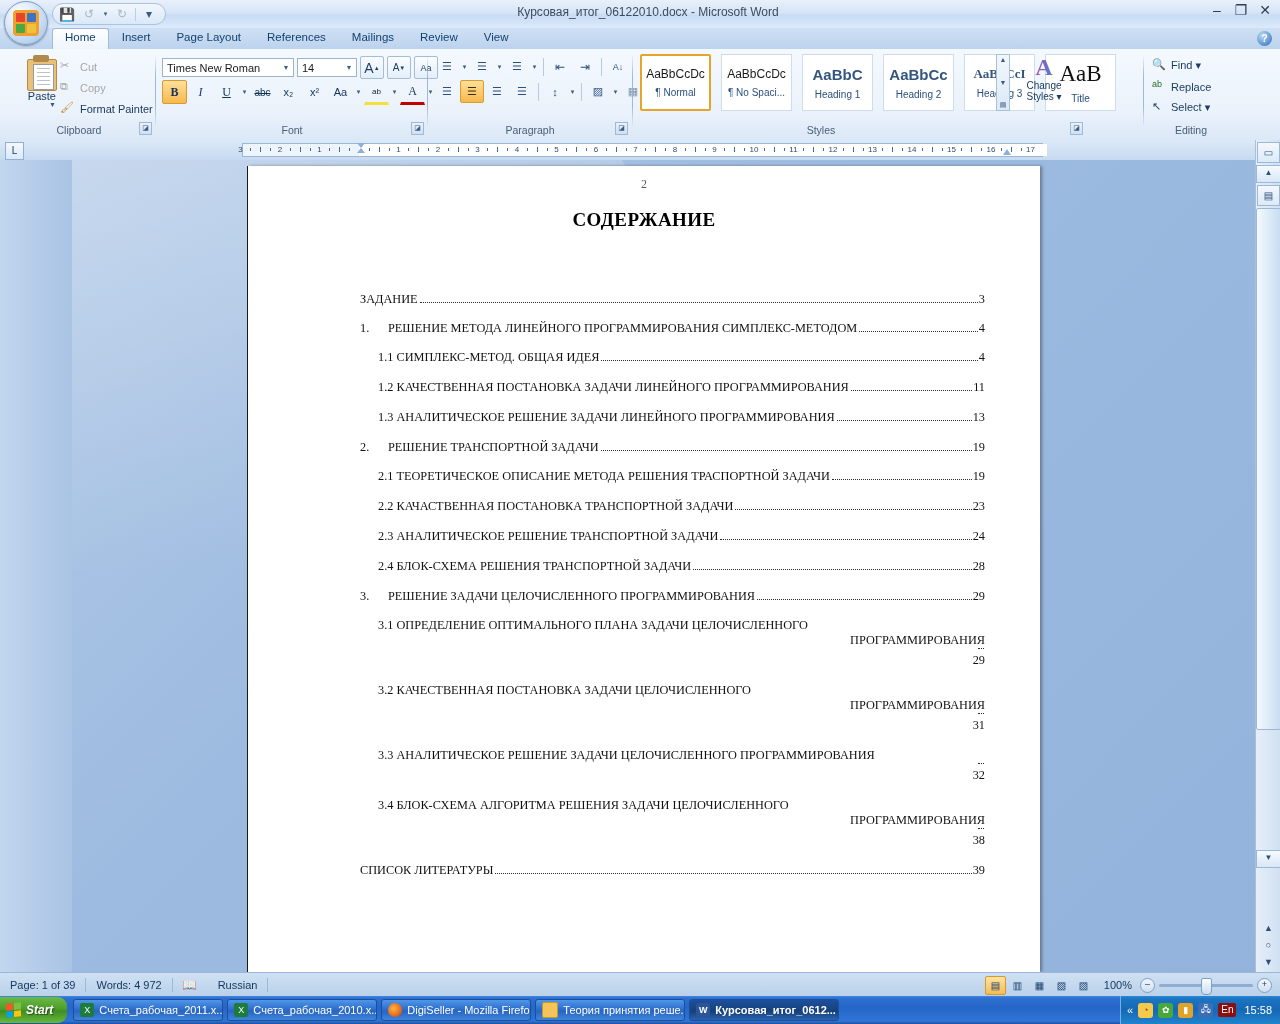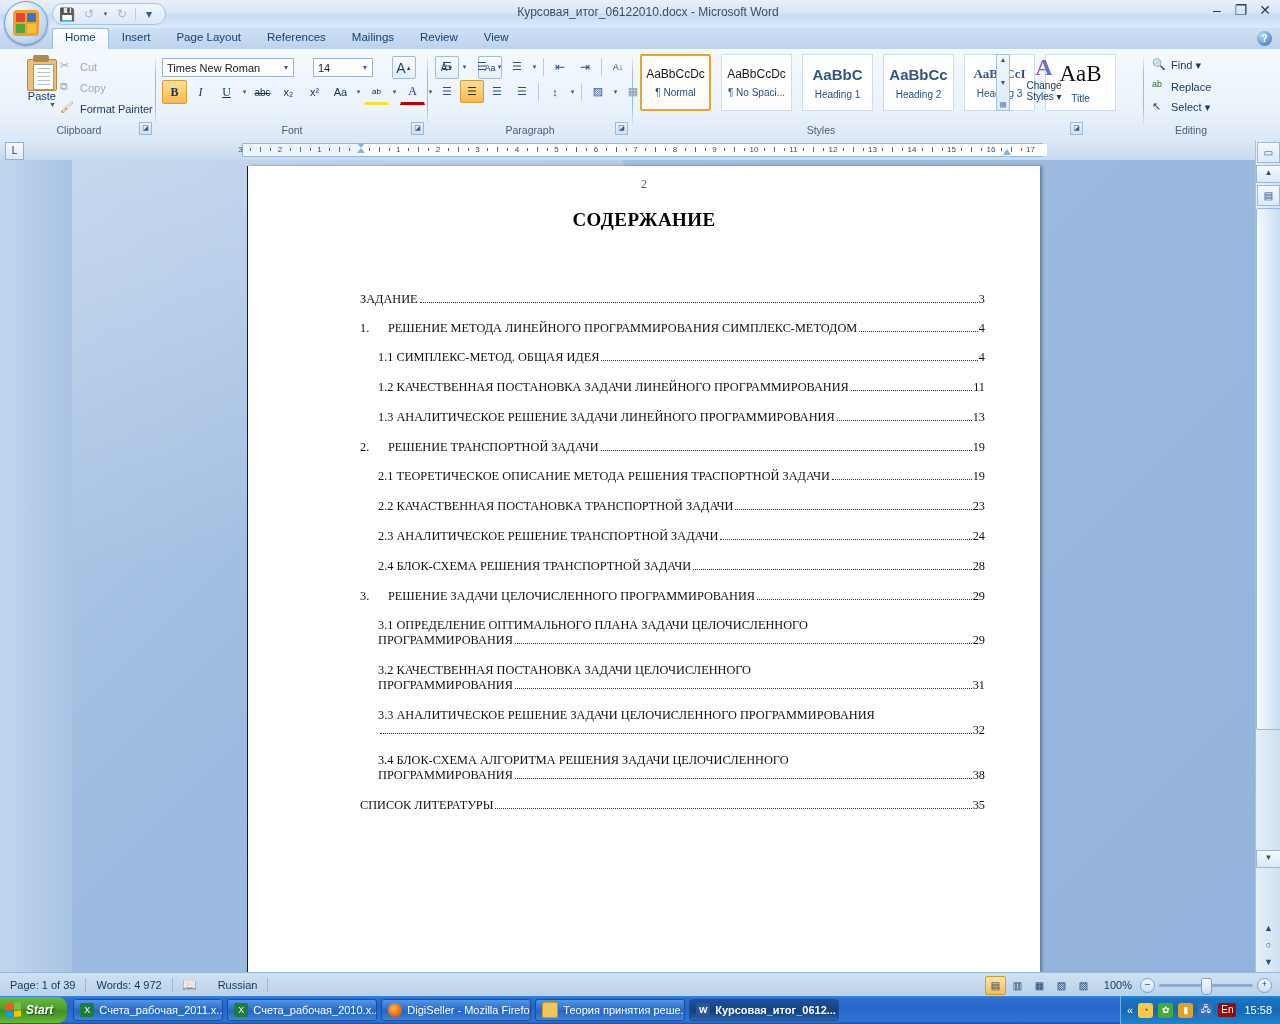--- a/index.html
+++ b/index.html
@@ -102,21 +102,21 @@
   .pasteicon .sheet{position:absolute;left:7px;top:9px;width:19px;height:24px;background:#fff;border:1px solid #9a9a9a;}
   .pasteicon .sheet i{display:block;height:1px;background:#b9c3cf;margin:3px 3px 0 3px;}
   .pastelbl{font-size:11px;color:#1d3c61;margin-top:1px;}
   .pastearrow{font-size:7px;color:#3a5a80;line-height:6px;}
   .cbitem{position:absolute;left:56px;display:flex;align-items:center;gap:5px;font-size:11px;color:#a7a7a7;cursor:default;}
   .cbitem.on{color:#1d3c61;}
   .cbico{width:15px;height:15px;display:inline-block;position:relative;}
 
   
   #g-font{left:158px;width:268px;}
-  .fontrow1{position:absolute;left:4px;top:5px;display:flex;align-items:center;gap:19px;}
+  .fontrow1{position:absolute;left:4px;top:5px;display:flex;align-items:center;gap:3px;}
   .combo{
     height:19px;background:#fff;border:1px solid #9fb3cb;
     display:flex;align-items:center;font-size:11px;color:#1a1a1a;padding-left:4px;box-sizing:border-box;
   }
   .combo .arrow{margin-left:auto;width:14px;text-align:center;font-size:7px;color:#42618a;}
   .fontname{width:132px;}
   .fontsize{width:60px;}
   .sqbtn{width:22px;height:21px;border:1px solid transparent;display:flex;align-items:center;justify-content:center;
      font-size:12px;color:#1f3f66;cursor:default;}
   .sqbtn.bordered{border:1px solid #a5bcd6;background:linear-gradient(to bottom,#fbfdff,#e4eefa);border-radius:2px;}
@@ -206,21 +206,21 @@
     display:flex;align-items:flex-end;
     font-family:"Liberation Serif",serif;font-size:12.3px;color:#111;
     margin-bottom:15px;line-height:15px;white-space:nowrap;
   }
   .tocrow .num{width:28px;flex:none;}
   .tocrow .txt{flex:none;}
   .tocrow .dots{flex:1;border-bottom:1.6px dotted #2a2a2a;margin:0 1px 4px 2px;min-width:6px;}
   .tocrow .pg{flex:none;padding-left:0;}
   .tocrow.ind1{padding-left:18px;}
   .tocrow.wrap{display:block;white-space:normal;}
-  .tocrow.wrap .line2{display:flex;align-items:flex-end;}
+  .tocrow.wrap .line2{display:flex;align-items:flex-end;flex-direction:column;}
   .l1{margin-bottom:14px;}
 
   
   .vscroll{position:absolute;left:1255px;top:140px;width:25px;height:832px;
      background:linear-gradient(to right,#e6eff9,#cfe0f2);border-left:1px solid #a9c0da;}
   .vs-btn{width:23px;height:16px;margin:1px auto 0;background:linear-gradient(to bottom,#f6fafe,#d8e7f7);
      border:1px solid #9db8d6;font-size:8px;color:#2e4f77;text-align:center;line-height:14px;cursor:default;}
   .vs-icon{width:21px;height:19px;margin:2px auto;background:linear-gradient(to bottom,#f3f8fd,#dceaf8);
      border:1px solid #9db8d6;display:flex;align-items:center;justify-content:center;font-size:10px;color:#2e4f77;cursor:default;}
   .vs-thumb{width:23px;height:520px;margin:2px auto;background:linear-gradient(to right,#f4f9fe,#c9ddf2);
@@ -729,21 +729,21 @@
             <div>3.4 БЛОК-СХЕМА АЛГОРИТМА РЕШЕНИЯ ЗАДАЧИ ЦЕЛОЧИСЛЕННОГО</div>
             <div class="line2">
               <span class="txt">ПРОГРАММИРОВАНИЯ</span>
               <span class="dots"></span>
               <span class="pg">38</span>
             </div>
           </div>
           <div class="tocrow l1">
             <span class="txt">СПИСОК ЛИТЕРАТУРЫ</span>
             <span class="dots"></span>
-            <span class="pg">35</span>
+            <span class="pg">39</span>
           </div>
         </div>
     </div>
   </div>
 
   <div class="vscroll">
     <div class="vs-icon">▭</div>
     <div class="vs-btn">▲</div>
     <div class="vs-icon">▤</div>
     <div class="vs-thumb"></div>

